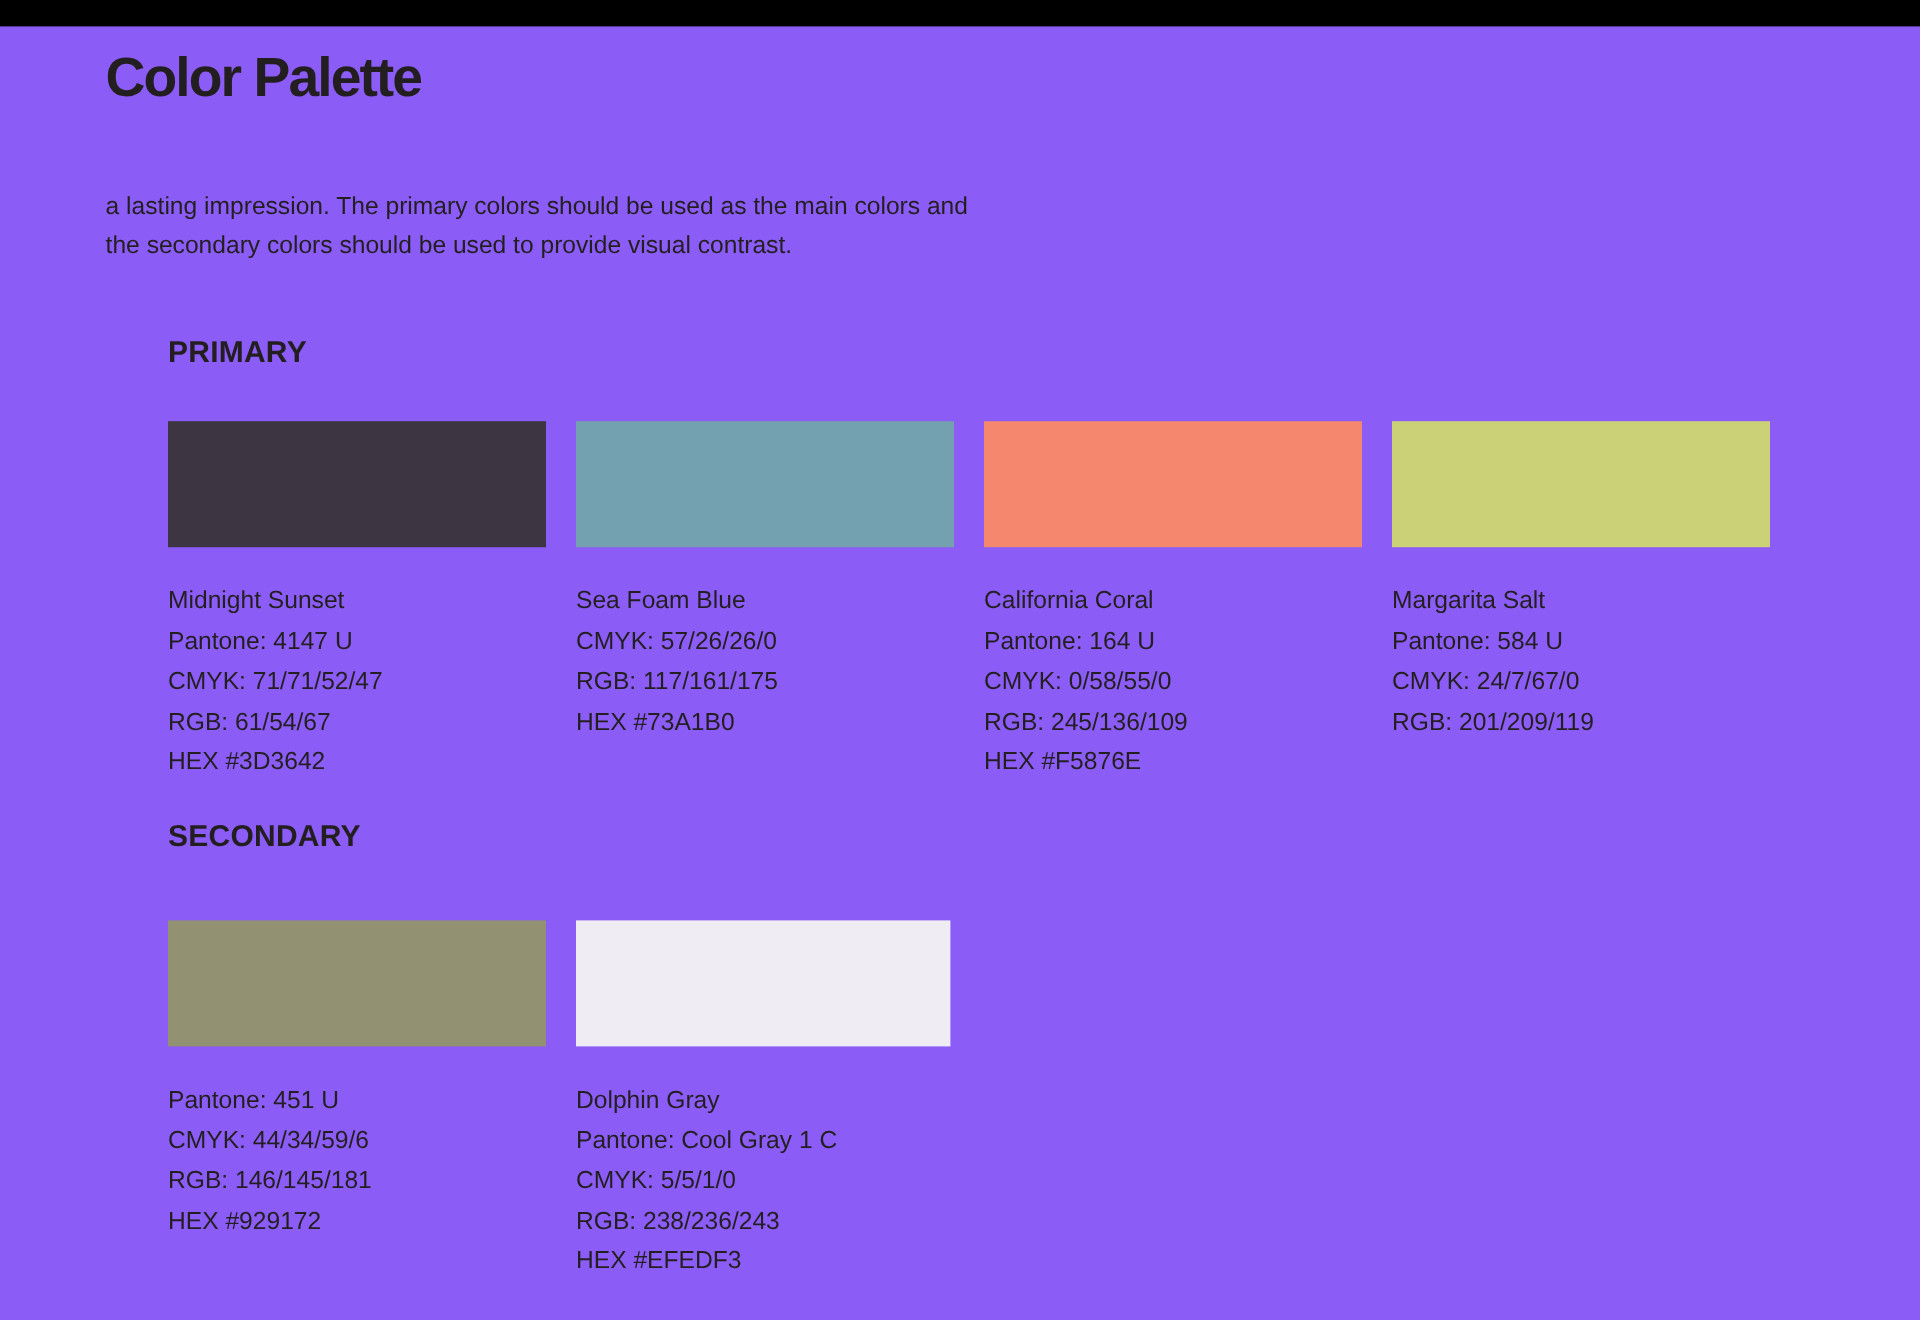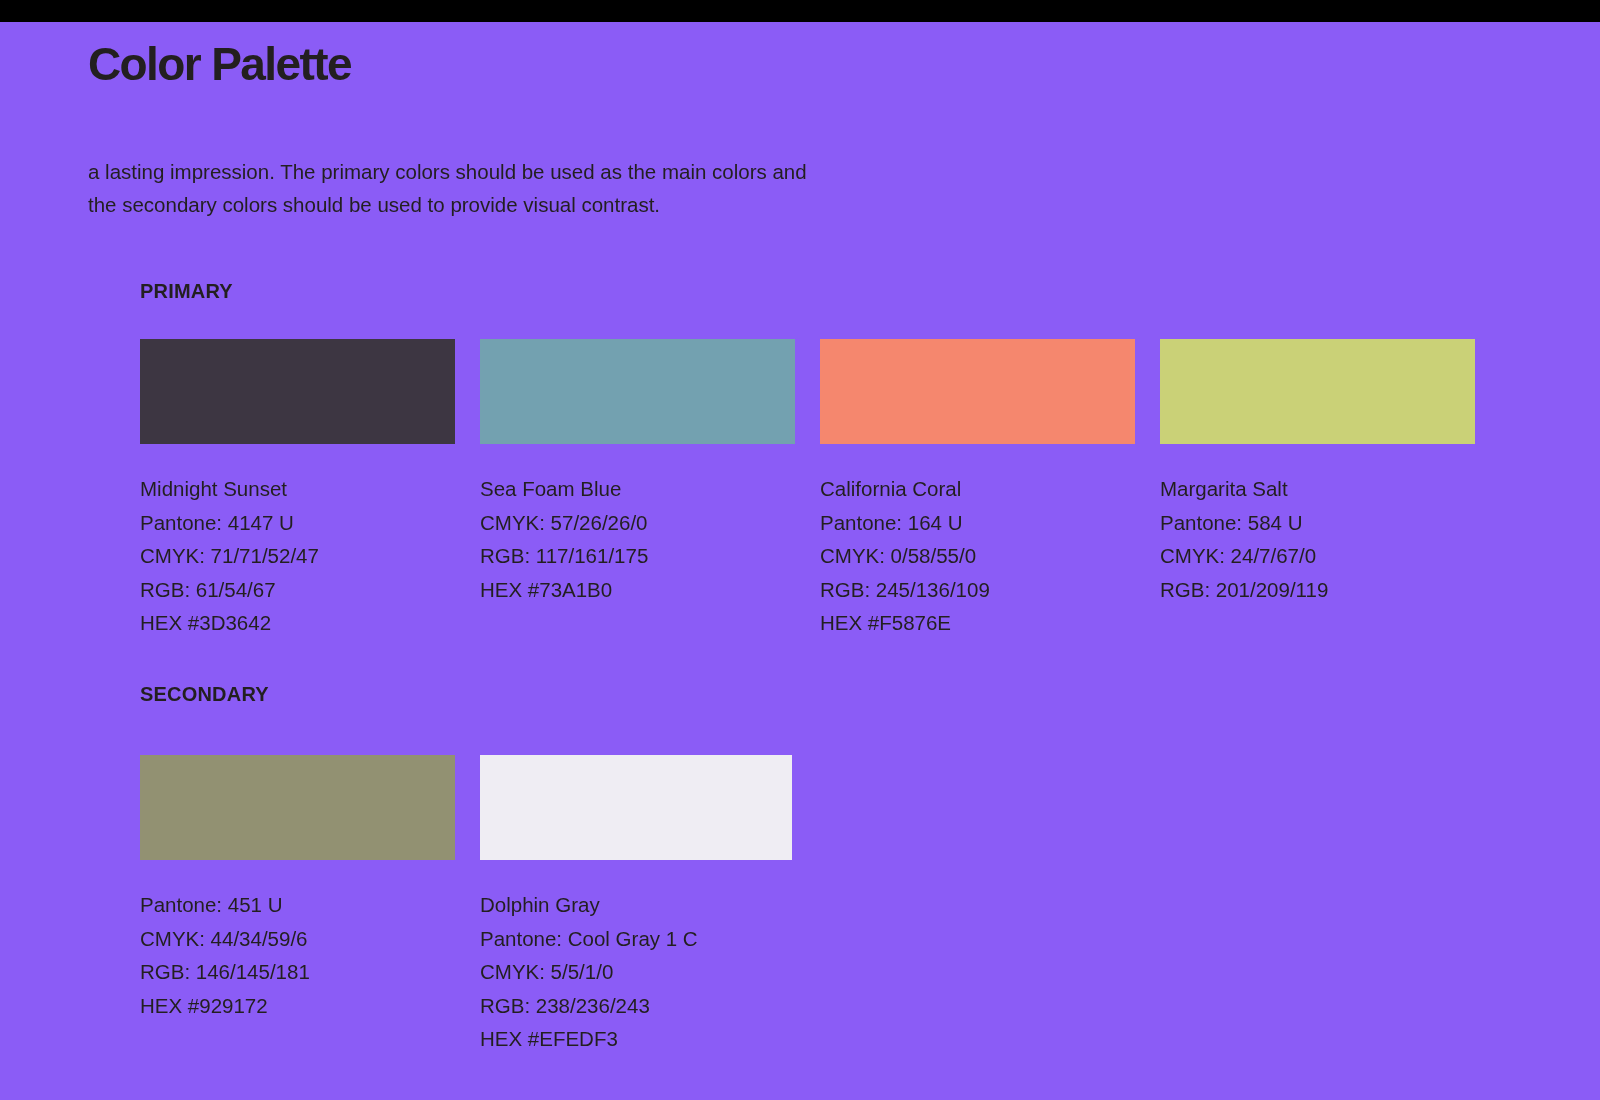--- a/index.html
+++ b/index.html
@@ -61,39 +61,39 @@
     font-weight: 400;
     line-height: 33px;
     color: #231f20;
   }
   .intro-line { display: block; white-space: nowrap; }
 
   
   .section-heading {
     position: absolute;
     left: 140px;
-    font-size: 20px;
+    font-size: 25px;
     font-weight: 700;
     letter-spacing: 0.2px;
     color: #231f20;
   }
   .section-heading.primary   { top: 258px; }
   .section-heading.secondary { top: 661px; }
 
   
   .swatch-row {
     position: absolute;
     left: 140px;
   }
   .swatch-row.primary   { top: 317px; }
   .swatch-row.secondary { top: 733px; }
 
   .swatch-card {
     position: absolute;
-    top: 0;
+    top: 12px;
   }
   .swatch-card.c0 { left: 0px; }
   .swatch-card.c1 { left: 340px; }
   .swatch-card.c2 { left: 680px; }
   .swatch-card.c3 { left: 1020px; }
 
   .swatch-chip {
     width: 315px;
     height: 105px;
     display: block;

